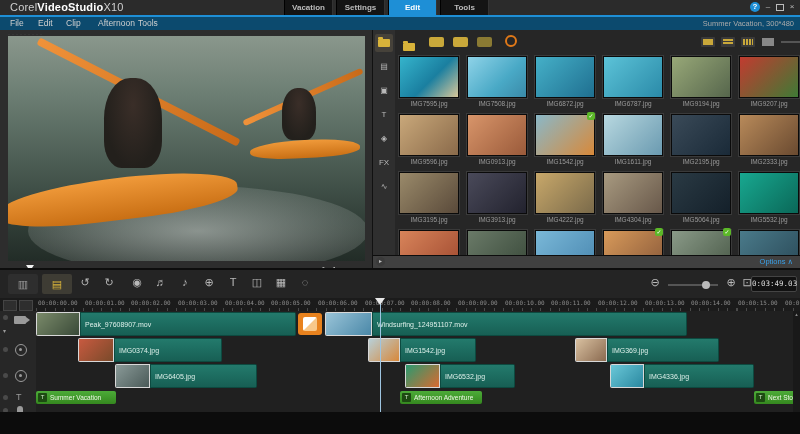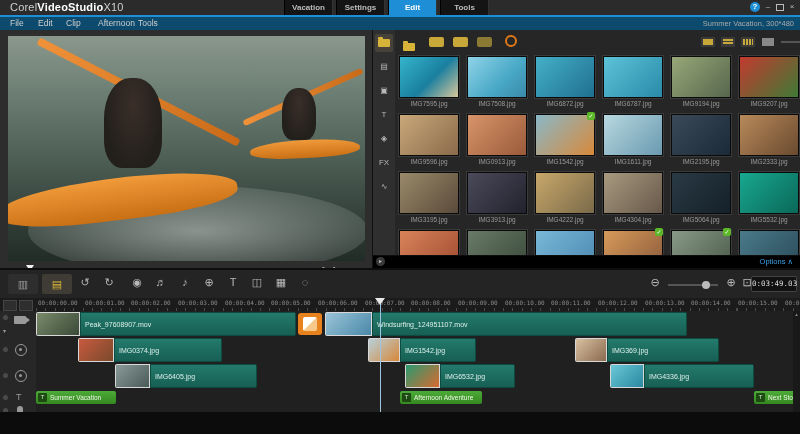--- a/index.html
+++ b/index.html
@@ -58,21 +58,21 @@
   #flt-4k{position:absolute;top:3px;width:12px;height:12px;border:2px solid #e07818;border-radius:50%;box-sizing:border-box;cursor:pointer;}
   .view-ico{position:absolute;top:5px;width:14px;height:10px;background:#3a3a3a;border-radius:1px;cursor:pointer;}
   .view-ico i{display:block;margin:2px;height:6px;background:#c9a83a;}
   .view-ico.grid i{background:repeating-linear-gradient(90deg,#c9a83a 0 2px,#3a3a3a 2px 3px);}
   #lib-slider{position:absolute;top:9px;width:38px;height:2px;background:#555;cursor:pointer;}
   #grid{position:absolute;top:24px;left:22px;width:406px;height:202px;overflow:hidden;}
   .cell{position:absolute;width:64px;cursor:pointer;}
   .th{width:58px;height:40px;margin:0 auto;border:1px solid #0a0a0a;box-shadow:0 0 0 1px #3a3a3a;}
   .nm{margin-top:2px;font-size:6.5px;color:#9a9a9a;text-align:center;white-space:nowrap;}
   .badge{position:absolute;right:2px;top:-2px;width:8px;height:8px;background:#5cb828;border-radius:2px;color:#fff;font-size:6px;line-height:8px;text-align:center;}
-  #options-bar{position:absolute;bottom:0;left:0;width:428px;height:12px;background:#000000;border-top:1px solid #0d0d0d;}
+  #options-bar{position:absolute;bottom:0;left:0;width:428px;height:12px;background:#404040;border-top:1px solid #0d0d0d;}
   #panel-toggle{position:absolute;left:3px;top:1px;width:9px;height:9px;background:#3a3a3a;border-radius:50%;color:#bbb;font-size:6px;text-align:center;line-height:9px;cursor:pointer;}
   #options-btn{position:absolute;right:8px;top:0;font-size:7.5px;color:#3aa0e8;line-height:12px;cursor:pointer;}
   
   .g1{background:linear-gradient(135deg,#35b4cc,#1a7fa0 55%,#d8c79a);} .g2{background:linear-gradient(135deg,#8fd3e8,#49a9c6 60%,#3a8aa8);}
   .g3{background:linear-gradient(135deg,#45b0c8,#1f6f90);} .g4{background:linear-gradient(135deg,#5cc3d8,#2a8aa8);}
   .g5{background:linear-gradient(135deg,#98a878,#56664c);} .g6{background:linear-gradient(135deg,#c23b30,#3f7a35);}
   .g7{background:linear-gradient(135deg,#c9a87a,#8a6a4a);} .g8{background:linear-gradient(135deg,#d8956a,#9a5a3a);}
   .g9{background:linear-gradient(135deg,#8ab8c8,#d8893a);} .g10{background:linear-gradient(135deg,#b8d8e0,#6a9ab0);}
   .g11{background:linear-gradient(135deg,#3a4a58,#1a2a38);} .g12{background:linear-gradient(135deg,#b88a5a,#6a4a30);}
   .g13{background:linear-gradient(135deg,#9a8a6a,#5a4a3a);} .g14{background:linear-gradient(135deg,#4a4a5a,#22222e);}

